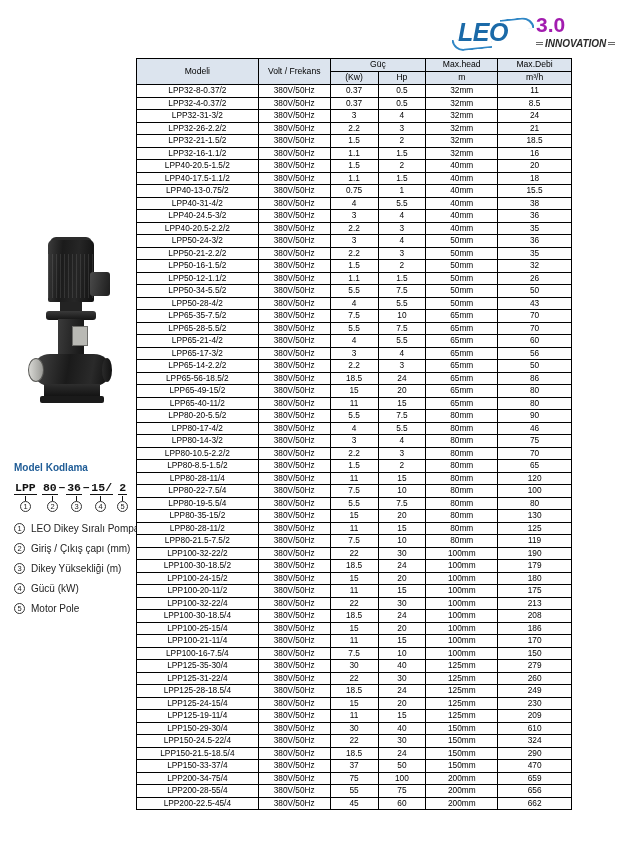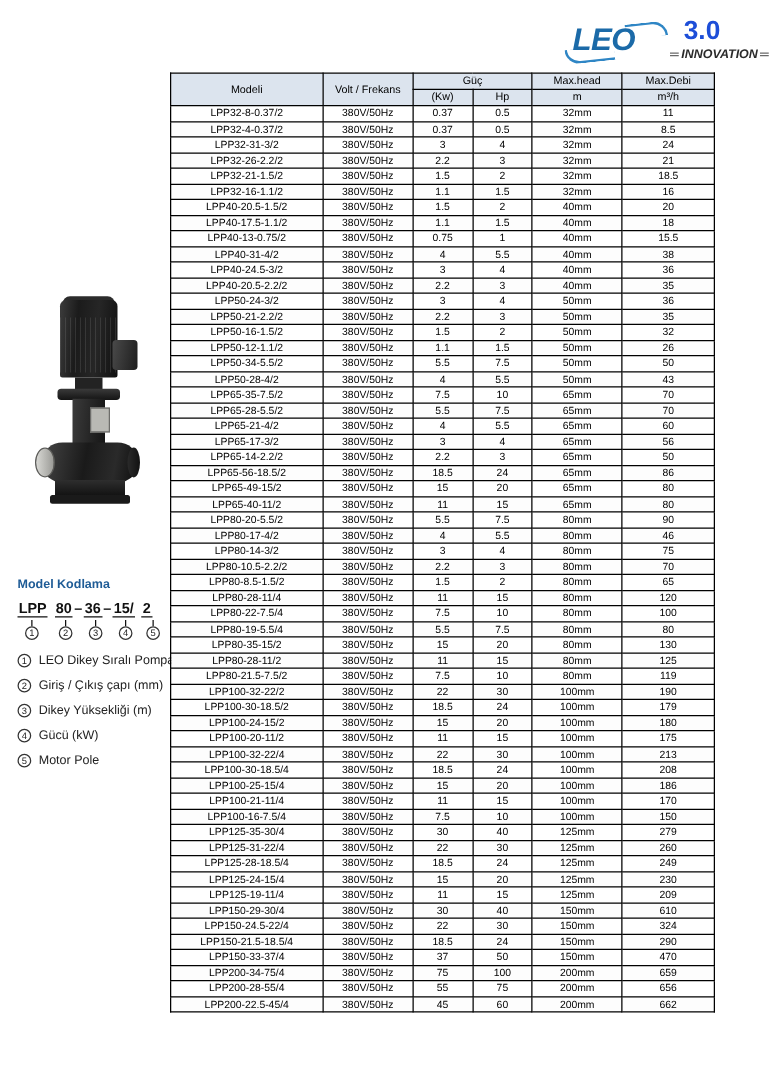--- a/index.html
+++ b/index.html
@@ -50,24 +50,24 @@
     position: absolute;
     left: 0px; top: 20px;
     width: 40px; height: 12px;
     border-bottom: 2.5px solid #2f86c5;
     border-left: 2.5px solid #2f86c5;
     border-radius: 0 0 0 14px;
     transform: rotate(-6deg);
   }
   #logo-30 {
     position: absolute;
-    left: 95px; top: 2px;
+    left: 84px; top: 2px;
     font-size: 21px;
     font-weight: bold;
-    color: #1d4ed8;
+    color: #a21caf;
     letter-spacing: 0px;
     line-height: 21px;
   }
   #logo-innovation-row {
     position: absolute;
     left: 84px; top: 25px;
     width: 76px; height: 12px;
     display: flex;
     align-items: center;
   }
@@ -178,20 +178,21 @@
     height: 17px;
     font-size: 11.5px;
     font-weight: bold;
     color: #111;
     white-space: nowrap;
   }
   .mk-seg {
     display: inline-block;
     border-bottom: 1.3px solid #111;
     padding: 0 1px;
+    font-family: Liberation Mono, monospace;
   }
   .mk-dash { display: inline-block; padding: 0 1px; }
   #mk-markers {
     position: relative;
     height: 15px;
     margin-top: 1px;
   }
   .mk-tick {
     position: absolute;
     top: -3px;

